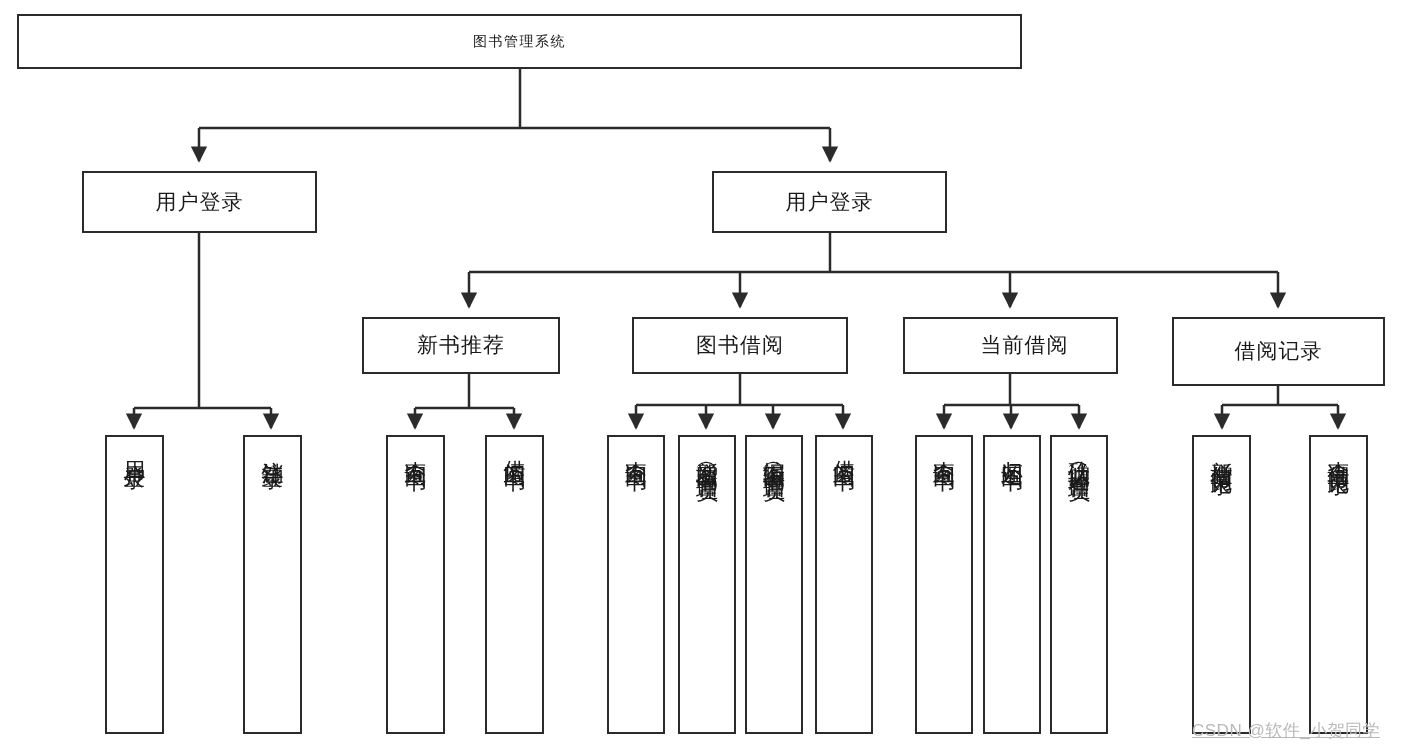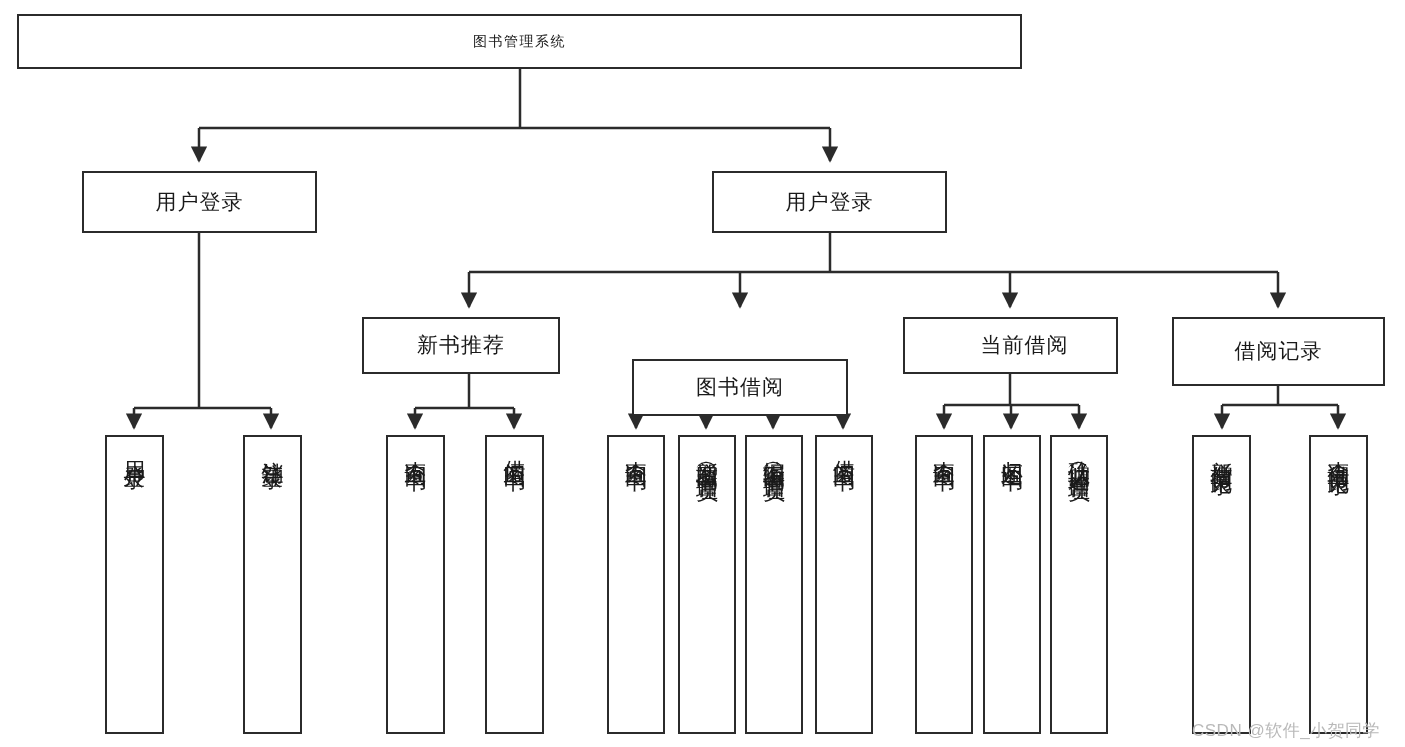--- a/index.html
+++ b/index.html
@@ -133,21 +133,21 @@
   <div class="node horiz" style="left:82px; top:171px; width:235px; height:62px;">
     <span class="label">用户登录</span>
   </div>
   <div class="node horiz" style="left:712px; top:171px; width:235px; height:62px;">
     <span class="label">用户登录</span>
   </div>
 
   <div class="node horiz" style="left:362px; top:317px; width:198px; height:57px;">
     <span class="label">新书推荐</span>
   </div>
-  <div class="node horiz" style="left:632px; top:317px; width:216px; height:57px;margin-top:42px;">
+  <div class="node horiz" style="left:632px; top:317px; width:216px; height:57px;">
     <span class="label">图书借阅</span>
   </div>
   <div class="node horiz" style="left:903px; top:317px; width:215px; height:57px;padding-left:28px;">
     <span class="label">当前借阅</span>
   </div>
   <div class="node horiz" style="left:1172px; top:317px; width:213px; height:69px;">
     <span class="label">借阅记录</span>
   </div>
 
   <div class="node vert" style="left:105px; top:435px; width:59px; height:299px;">
@@ -187,15 +187,15 @@
     <span class="label">确认归还（管理员）</span>
   </div>
 
   <div class="node vert" style="left:1192px; top:435px; width:59px; height:299px;">
     <span class="label">新增借阅记录</span>
   </div>
   <div class="node vert" style="left:1309px; top:435px; width:59px; height:299px;">
     <span class="label">查询借阅记录</span>
   </div>
 
-  <div class="watermark" style="left:1192px; top:719px;">CSDN @软件_小贺同学</div>
+  <div class="watermark" style="left:1192px; top:719px;text-decoration:underline;">CSDN @软件_小贺同学</div>
 
 </div>
 
 </body></html>

